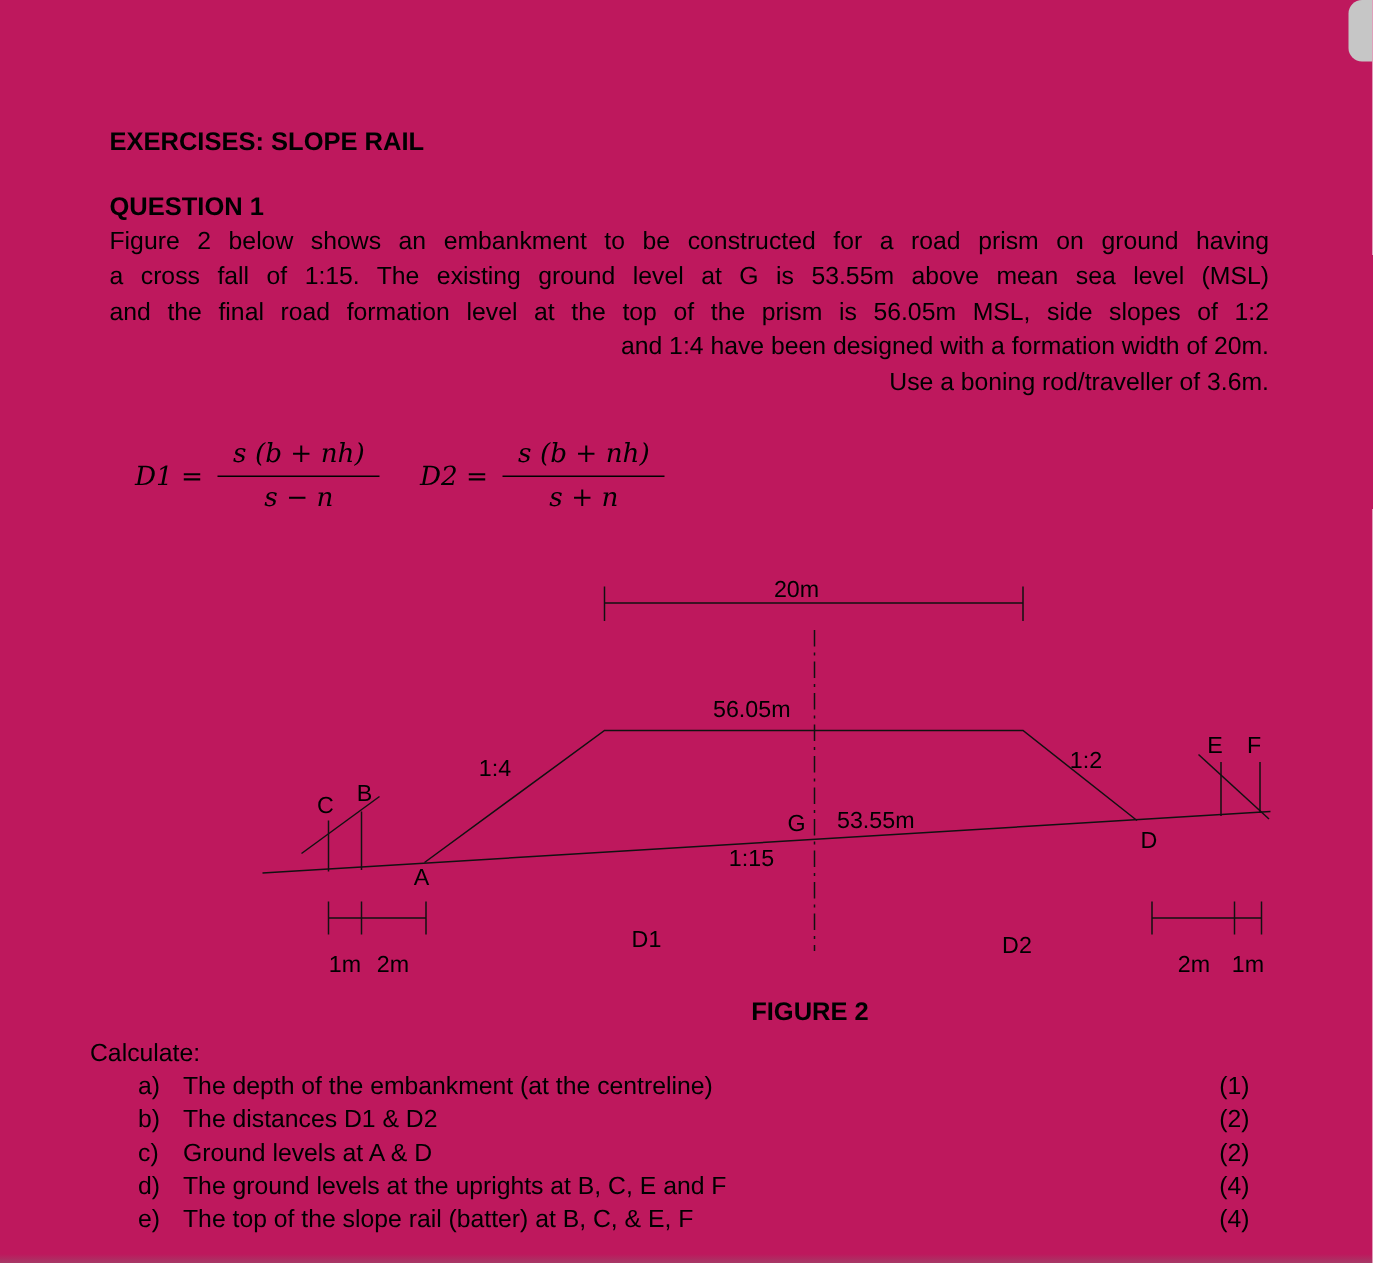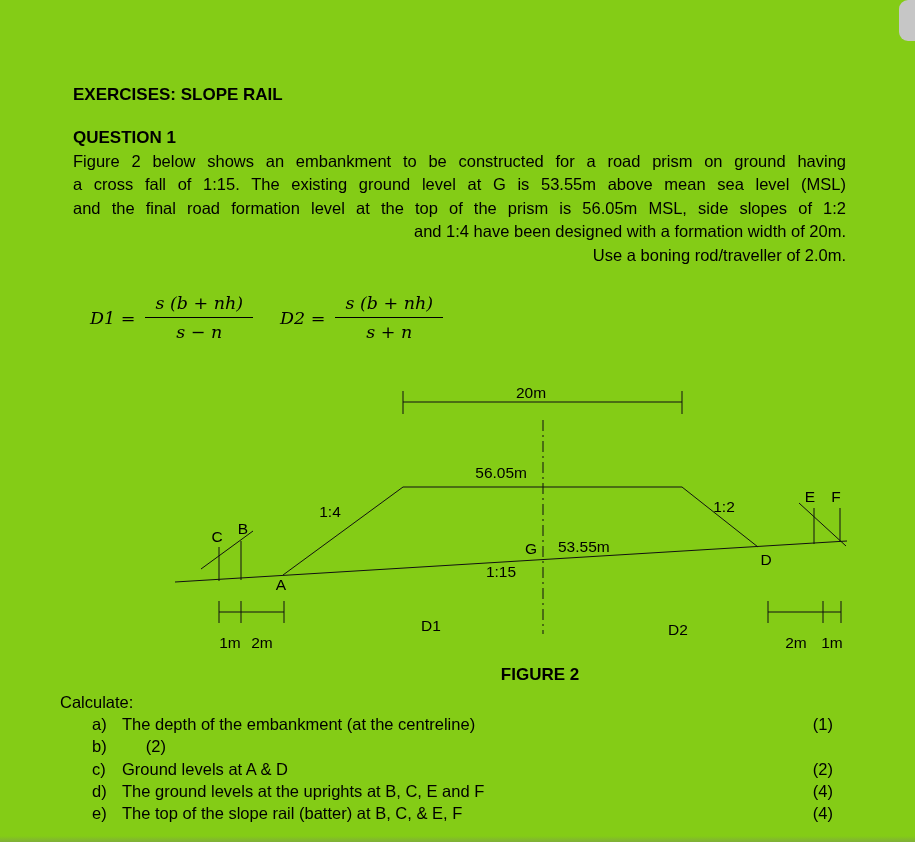--- a/index.html
+++ b/index.html
@@ -1,18 +1,18 @@
 <!DOCTYPE html>
 <html><head>
 <meta charset="utf-8">
 <style>
   * { margin:0; padding:0; box-sizing:border-box; }
   html, body { width:915px; height:842px; background:#ffffff; }
   body { font-family:"Liberation Sans", sans-serif; color:#000; }
-  .page { position:relative; width:915px; height:842px; overflow:hidden; background:#84cc16; }
+  .page { position:relative; width:915px; height:842px; overflow:hidden; background:#be185d; }
 
   .title { position:absolute; left:73px; top:85px; font-size:17px; font-weight:bold; }
   .qheading { position:absolute; left:73px; top:128px; font-size:17px; font-weight:bold; }
 
   .para { position:absolute; left:73px; top:150px; width:773px; font-size:16.5px; line-height:23.4px; }
   .jline { text-align:justify; text-align-last:justify; }
   .plain { text-align:right; }
 
   .formula { position:absolute; display:flex; align-items:center; gap:10px;
              font-family:"DejaVu Serif", serif; font-style:italic; font-size:17.5px;justify-content:center; }
@@ -43,21 +43,21 @@
 <div class="page">
 
   <div class="title">EXERCISES: SLOPE RAIL</div>
   <div class="qheading">QUESTION 1</div>
 
   <div class="para">
     <div class="jline">Figure 2 below shows an embankment to be constructed for a road prism on ground having</div>
     <div class="jline">a cross fall of 1:15. The existing ground level at G is 53.55m above mean sea level (MSL)</div>
     <div class="jline">and the final road formation level at the top of the prism is 56.05m MSL, side slopes of 1:2</div>
     <div class="plain">and 1:4 have been designed with a formation width of 20m.</div>
-    <div class="plain">Use a boning rod/traveller of 2.0m.</div>
+    <div class="plain">Use a boning rod/traveller of 3.6m.</div>
   </div>
 
   <div class="formula" id="formula1">
     <span>D1 =</span>
     <span class="frac">
       <span class="num">s (b + nh)</span>
       <span class="den">s − n</span>
     </span>
   </div>
 
@@ -126,20 +126,21 @@
   <div class="calc">
     <div class="calc-heading">Calculate:</div>
 
     <div class="calc-row">
       <span class="calc-letter">a)</span>
       <span class="calc-text">The depth of the embankment (at the centreline)</span>
       <span class="calc-marks">(1)</span>
     </div>
     <div class="calc-row">
       <span class="calc-letter">b)</span>
+      <span class="calc-text">The distances D1 &amp; D2</span>
       <span class="calc-marks">(2)</span>
     </div>
     <div class="calc-row">
       <span class="calc-letter">c)</span>
       <span class="calc-text">Ground levels at A &amp; D</span>
       <span class="calc-marks">(2)</span>
     </div>
     <div class="calc-row">
       <span class="calc-letter">d)</span>
       <span class="calc-text">The ground levels at the uprights at B, C, E and F</span>

